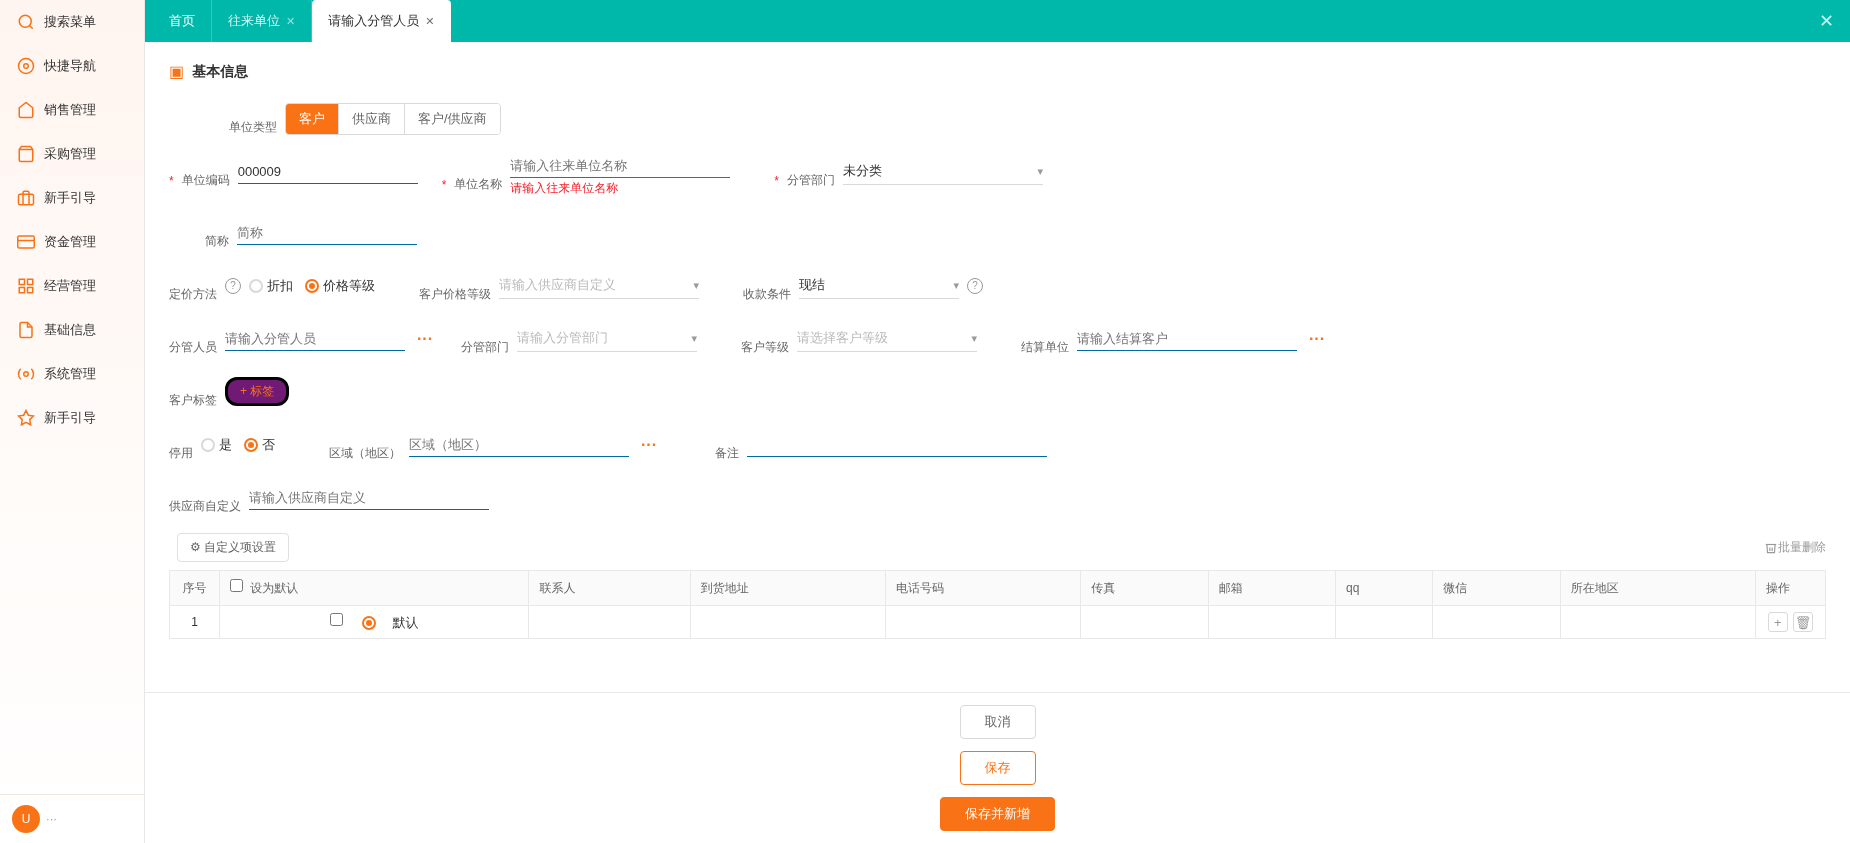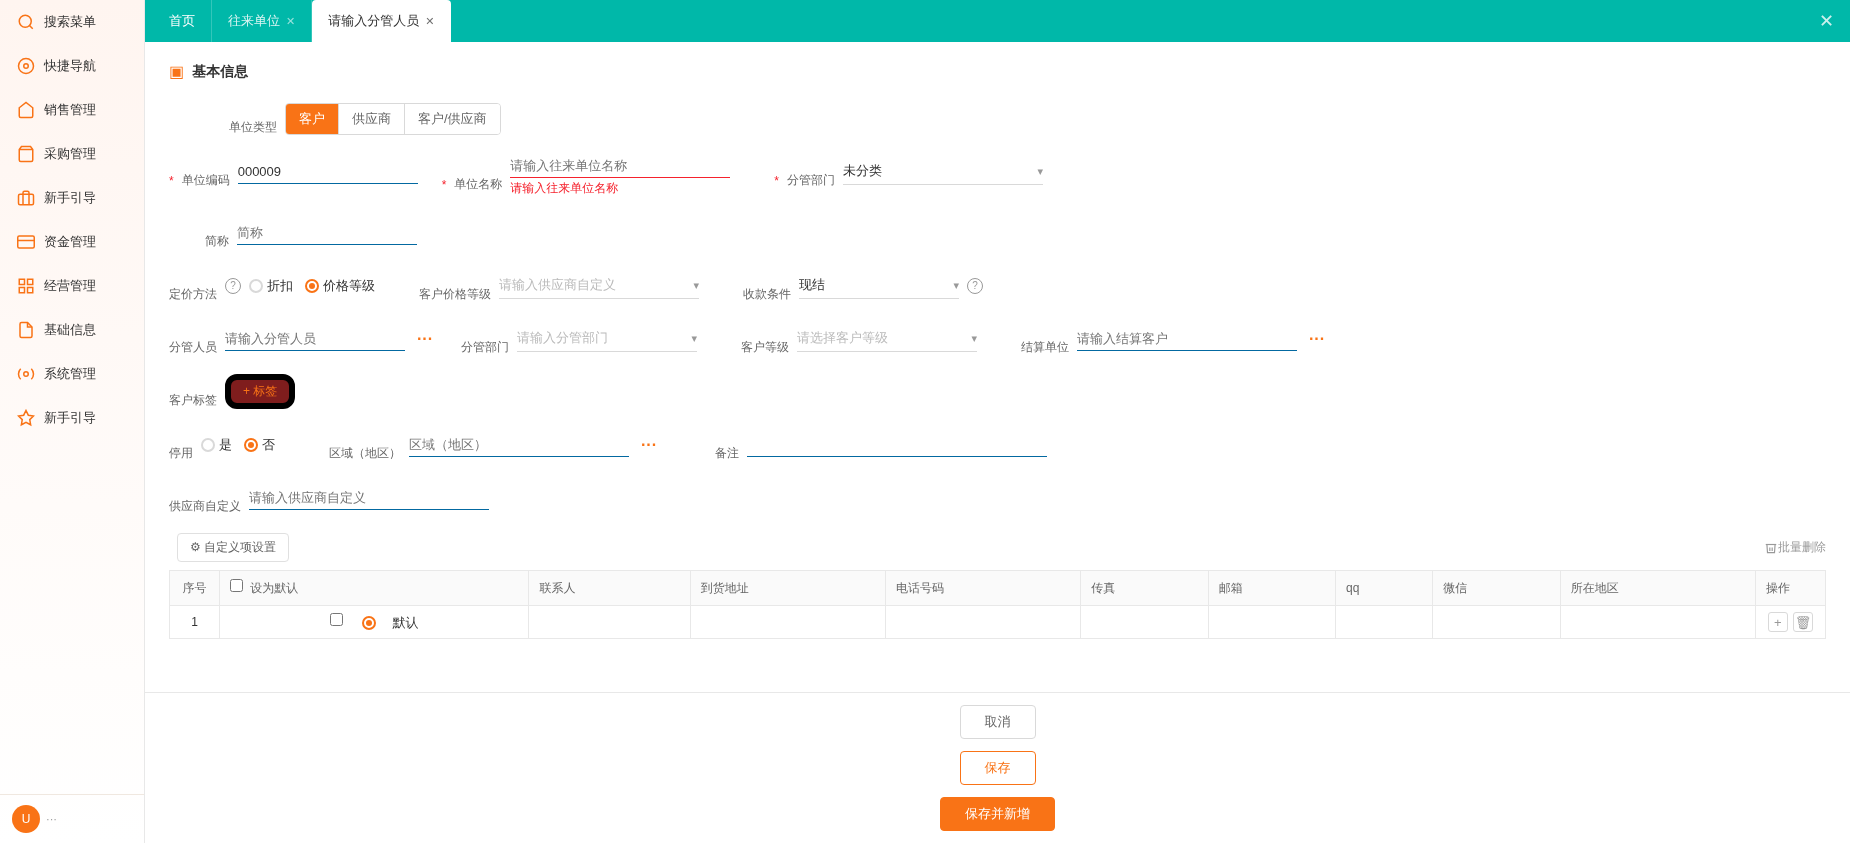--- a/index.html
+++ b/index.html
@@ -227,27 +227,27 @@
       width: 6px; height: 6px;
       background: #f97316;
       border-radius: 50%;
     }
 
     
     .tag-btn {
       display: inline-flex;
       align-items: center;
       gap: 4px;
-      border: 6px solid #000000;
+      border: 3px solid #000000;
       color: #f97316;
       border-radius: 12px;
       padding: 3px 12px;
       font-size: 12px;
       cursor: pointer;
-      background: #7f1d1d;
+      background: #701a75;
     }
 
     
     .more-btn {
       color: #f97316;
       cursor: pointer;
       font-size: 16px;
       font-weight: bold;
       padding: 0 4px;
     }

